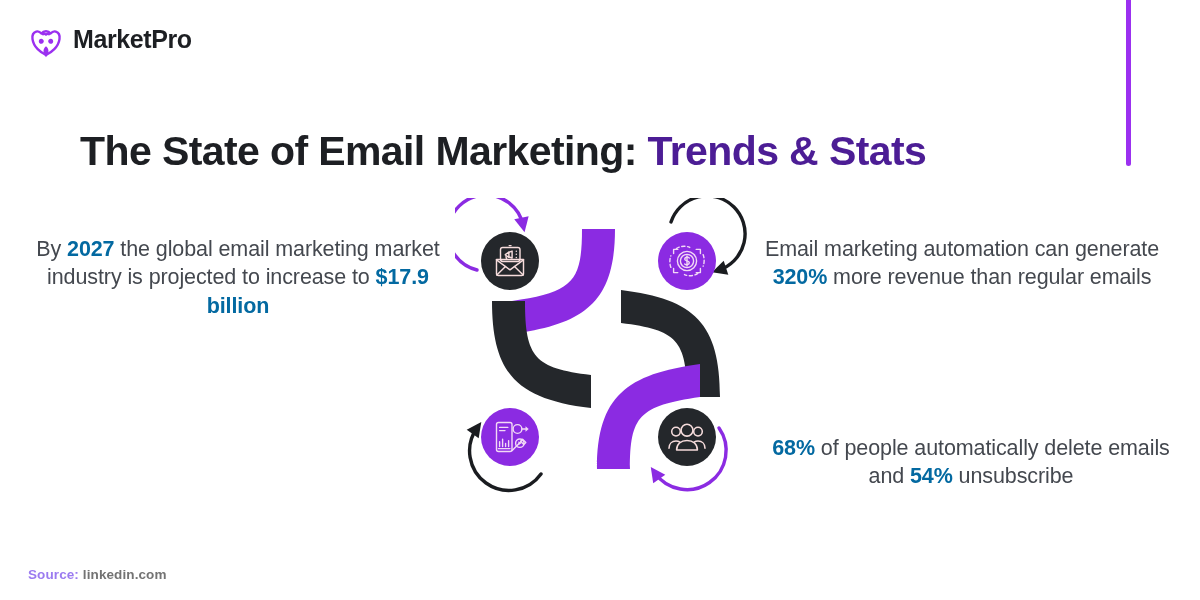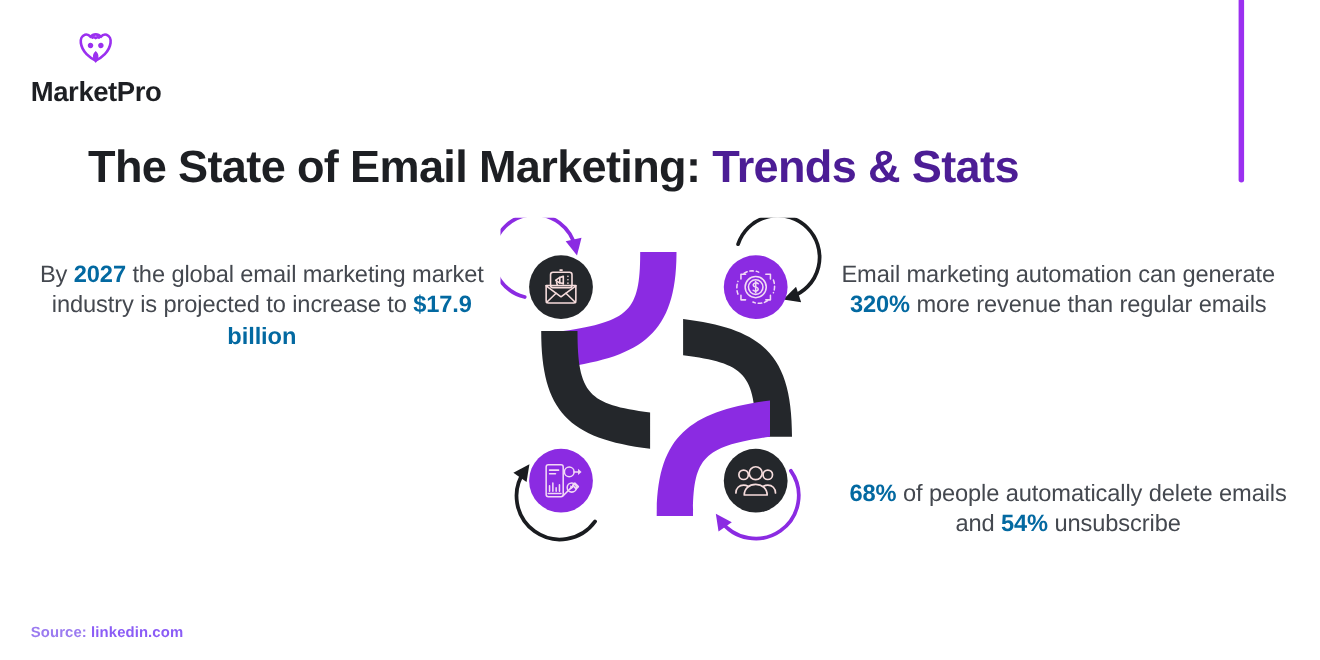--- a/index.html
+++ b/index.html
@@ -31,23 +31,22 @@
     background: #9b30f0;
     border-radius: 3px;
   }
 
   
   .brand {
     position: absolute;
     left: 28px;
     top: 27px;
     display: flex;
-    align-items: center;
+    align-items: flex-start;
     gap: 9px;
-    flex-direction: column;
   }
   .brand-mark {
     width: 36px;
     height: 36px;
     display: block;
   }
   .brand-name {
     font-size: 25px;
     font-weight: bold;
     color: #1d1f23;
@@ -105,21 +104,21 @@
   .source {
     position: absolute;
     left: 28px;
     top: 567px;
     font-size: 13.5px;
     font-weight: bold;
     color: #9b7bf0;
     letter-spacing: 0.1px;
   }
   .source .src-link {
-    color: #8b5cf6;
+    color: #737373;
   }
 </style>
 </head>
 <body>
 
 <div class="poster">
 
   <div class="accent-bar"></div>
 
   <div class="brand">

